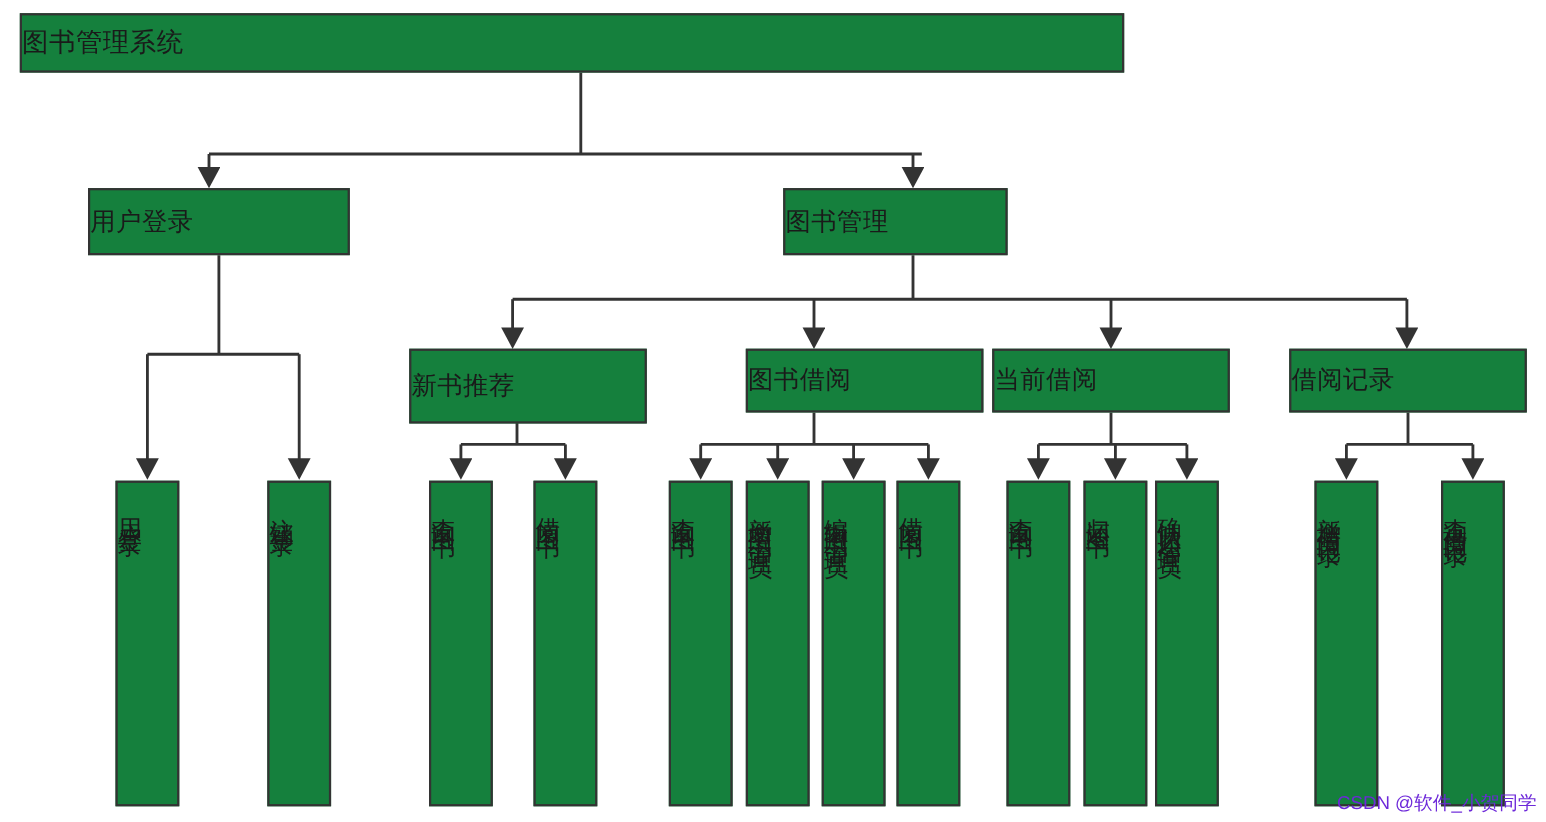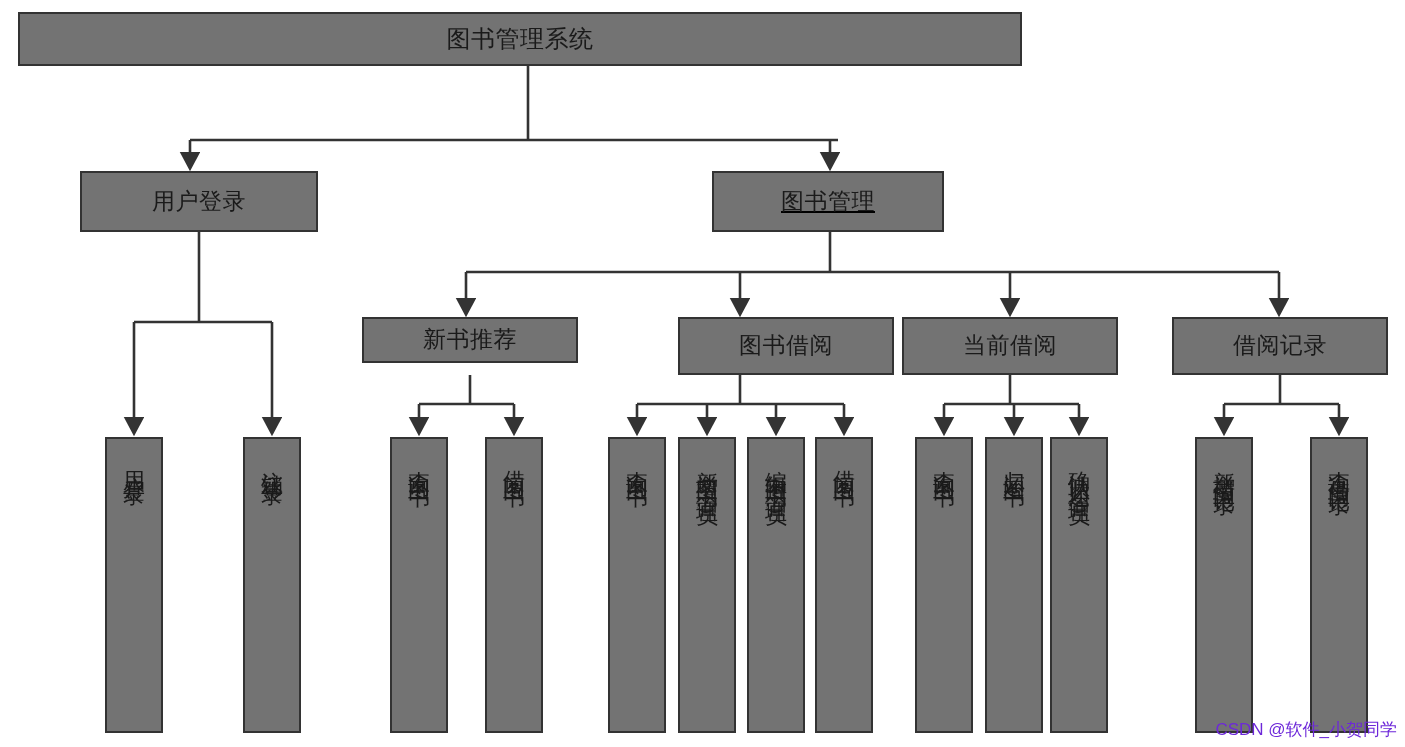--- a/index.html
+++ b/index.html
@@ -21,25 +21,24 @@
     position: absolute;
     left: 0;
     top: 0;
     width: 1405px;
     height: 747px;
     pointer-events: none;
   }
   .node {
     position: absolute;
     box-sizing: border-box;
-    background: #737373;
+    background: #15803d;
     border: 2px solid #333333;
     display: flex;
     align-items: center;
-    justify-content: center;
     z-index: 2;
   }
   .node .label {
     color: #1a1a1a;
     text-align: center;
     line-height: 1.18;
     letter-spacing: 0.5px;
   }
   .node.horiz .label {
     font-size: 23px;
@@ -126,25 +125,25 @@
   </svg>
 
   <div class="node root horiz" style="left:18px; top:12px; width:1004px; height:54px;">
     <span class="label">图书管理系统</span>
   </div>
 
   <div class="node horiz" style="left:80px; top:171px; width:238px; height:61px;">
     <span class="label">用户登录</span>
   </div>
 
-  <div class="node horiz" style="left:712px; top:171px; width:232px; height:61px;text-decoration:underline;">
+  <div class="node horiz" style="left:712px; top:171px; width:204px; height:61px;">
     <span class="label">图书管理</span>
   </div>
 
-  <div class="node horiz" style="left:362px; top:317px; width:216px; height:46px;">
+  <div class="node horiz" style="left:372px; top:317px; width:216px; height:68px;">
     <span class="label">新书推荐</span>
   </div>
 
   <div class="node horiz" style="left:632px; top:317px; width:216px; height:58px;margin-left:46px;">
     <span class="label">图书借阅</span>
   </div>
 
   <div class="node horiz" style="left:902px; top:317px; width:216px; height:58px;">
     <span class="label">当前借阅</span>
   </div>

